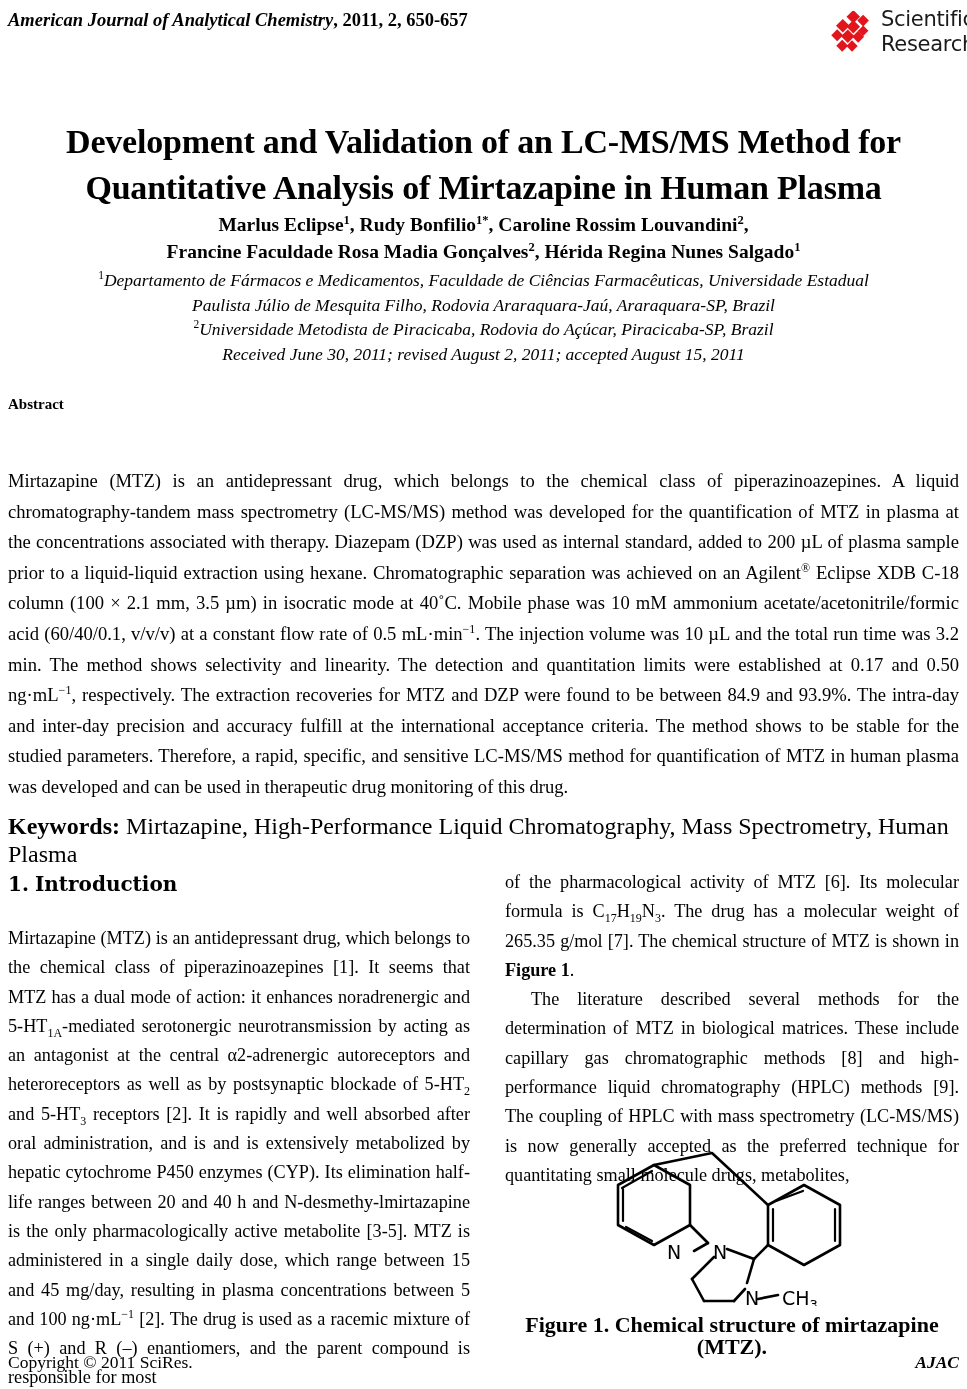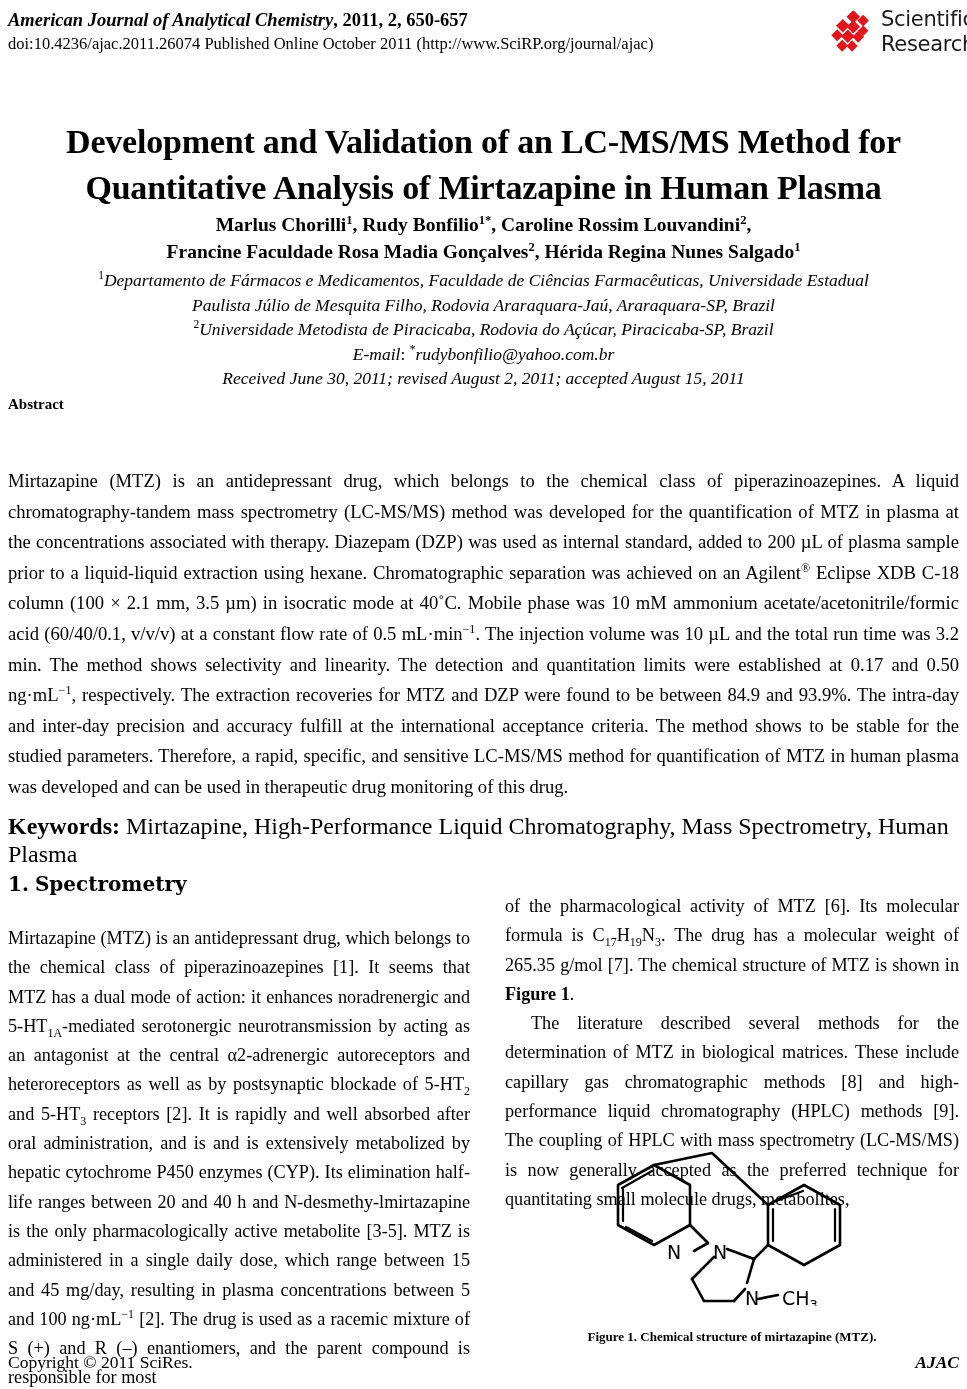--- a/index.html
+++ b/index.html
@@ -145,21 +145,21 @@
   
   .col-left {
     position: absolute;
     left: 8px;
     top: 872px;
     width: 462px;
   }
   .col-right {
     position: absolute;
     left: 505px;
-    top: 892px;
+    top: 868px;
     width: 454px;
   }
   .sec-head {
     font-size: 20px;
     font-weight: bold;
     font-family: "DejaVu Serif", "Liberation Serif", serif;
     margin: 0 0 28px 0;
     line-height: 24px;
   }
   .sec-head .num { margin-right: 6px; }
@@ -177,22 +177,22 @@
   
   .figure-box {
     position: absolute;
     left: 505px;
     top: 1143px;
     width: 454px;
     text-align: center;
   }
   .figure-svg { display: block; margin: 0 auto; }
   .figure-cap {
-    margin-top: 20px;
-    font-size: 13px;
+    margin-top: 8px;
+    font-size: 22px;
     font-weight: bold;
     line-height: 22px;
     text-align: center;
   }
 
   
   .footer {
     position: absolute;
     left: 8px;
     right: 8px;
@@ -205,21 +205,20 @@
 </style>
 </head>
 <body>
 
 <div class="page">
 
   <div class="masthead">
     <div class="mast-line1">
       <span class="mast-journal">American Journal of Analytical Chemistry</span><span class="mast-vol">, 2011, 2, 650-657</span>
     </div>
-    <div class="mast-line2">doi:10.4236/ajac.2011.26074 Published Online October 2011 (http://www.SciRP.org/journal/ajac)</div>
 
     <div class="logo">
       <svg class="logo-mark" viewBox="0 0 46 46">
         <g fill="#e1151b">
           <rect x="17.5" y="1.0" width="9.6" height="9.6" transform="rotate(45 22.3 5.8)"></rect>
           <rect x="28.0" y="5.5" width="8.2" height="8.2" transform="rotate(45 32.1 9.6)"></rect>
           <rect x="7.0" y="10.0" width="9.6" height="9.6" transform="rotate(45 11.8 14.8)"></rect>
           <rect x="17.5" y="11.0" width="9.6" height="9.6" transform="rotate(45 22.3 15.8)"></rect>
           <rect x="28.5" y="16.0" width="7.4" height="7.4" transform="rotate(45 32.2 19.7)"></rect>
           <rect x="2.0" y="20.0" width="8.4" height="8.4" transform="rotate(45 6.2 24.2)"></rect>
@@ -235,39 +234,38 @@
       </div>
     </div>
   </div>
 
   <h1 class="title">
     <span>Development and Validation of an LC-MS/MS Method for</span><br>
     <span>Quantitative Analysis of Mirtazapine in Human Plasma</span>
   </h1>
 
   <div class="authors">
-    <div><span>Marlus Chorilli</span><sup>1</sup><span>, Rudy Bonfilio</span><sup>1*</sup><span>, Caroline Rossim Louvandini</span><sup>2</sup><span>,</span></div>
+    <div><span>Marlus Eclipse</span><sup>1</sup><span>, Rudy Bonfilio</span><sup>1*</sup><span>, Caroline Rossim Louvandini</span><sup>2</sup><span>,</span></div>
     <div><span>Francine Faculdade Rosa Madia Gonçalves</span><sup>2</sup><span>, Hérida Regina Nunes Salgado</span><sup>1</sup></div>
   </div>
 
   <div class="affil">
     <div><sup>1</sup><span>Departamento de Fármacos e Medicamentos, Faculdade de Ciências Farmacêuticas, Universidade Estadual</span></div>
     <div>Paulista Júlio de Mesquita Filho, Rodovia Araraquara-Jaú, Araraquara-SP, Brazil</div>
     <div><sup>2</sup><span>Universidade Metodista de Piracicaba, Rodovia do Açúcar, Piracicaba-SP, Brazil</span></div>
-    <div><span>E-mail</span><span class="nonital">: </span><sup>*</sup><span>rudybonfilio@yahoo.com.br</span></div>
     <div>Received June 30, 2011; revised August 2, 2011; accepted August 15, 2011</div>
   </div>
 
   <div class="abs-head">Abstract</div>
   <div class="abs-body"><span>Mirtazapine (MTZ) is an antidepressant drug, which belongs to the chemical class of piperazinoazepines. A liquid chromatography-tandem mass spectrometry (LC-MS/MS) method was developed for the quantification of MTZ in plasma at the concentrations associated with therapy. Diazepam (DZP) was used as internal standard, added to 200 µL of plasma sample prior to a liquid-liquid extraction using hexane. Chromatographic separation was achieved on an Agilent</span><sup>®</sup><span> Eclipse XDB C-18 column (100 × 2.1 mm, 3.5 µm) in isocratic mode at 40˚C. Mobile phase was 10 mM ammonium acetate/acetonitrile/formic acid (60/40/0.1, v/v/v) at a constant flow rate of 0.5 mL·min</span><sup>−1</sup><span>. The injection volume was 10 µL and the total run time was 3.2 min. The method shows selectivity and linearity. The detection and quantitation limits were established at 0.17 and 0.50 ng·mL</span><sup>−1</sup><span>, respectively. The extraction recoveries for MTZ and DZP were found to be between 84.9 and 93.9%. The intra-day and inter-day precision and accuracy fulfill at the international acceptance criteria. The method shows to be stable for the studied parameters. Therefore, a rapid, specific, and sensitive LC-MS/MS method for quantification of MTZ in human plasma was developed and can be used in therapeutic drug monitoring of this drug.</span></div>
 
   <div class="keywords"><b>Keywords:</b><span> Mirtazapine, High-Performance Liquid Chromatography, Mass Spectrometry, Human Plasma</span></div>
 
   <div class="col-left">
-    <div class="sec-head"><span class="num">1.</span><span>Spectrometry</span></div>
+    <div class="sec-head"><span class="num">1.</span><span>Introduction</span></div>
     <p class="body-p"><span>Mirtazapine (MTZ) is an antidepressant drug, which belongs to the chemical class of piperazinoazepines [1]. It seems that MTZ has a dual mode of action: it enhances noradrenergic and 5-HT</span><sub>1A</sub><span>-mediated serotonergic neurotransmission by acting as an antagonist at the central α2-adrenergic autoreceptors and heteroreceptors as well as by postsynaptic blockade of 5-HT</span><sub>2</sub><span> and 5-HT</span><sub>3</sub><span> receptors [2]. It is rapidly and well absorbed after oral administration, and is and is extensively metabolized by hepatic cytochrome P450 enzymes (CYP). Its elimination half-life ranges between 20 and 40 h and N-desmethy-lmirtazapine is the only pharmacologically active metabolite [3-5]. MTZ is administered in a single daily dose, which range between 15 and 45 mg/day, resulting in plasma concentrations between 5 and 100 ng·mL</span><sup>−1</sup><span> [2]. The drug is used as a racemic mixture of S (+) and R (–) enantiomers, and the parent compound is responsible for most</span></p>
   </div>
 
   <div class="col-right">
     <p class="body-p"><span>of the pharmacological activity of MTZ [6]. Its molecular formula is C</span><sub>17</sub><span>H</span><sub>19</sub><span>N</span><sub>3</sub><span>. The drug has a molecular weight of 265.35 g/mol [7]. The chemical structure of MTZ is shown in </span><b>Figure 1</b><span>.</span></p>
     <p class="body-p indent">The literature described several methods for the determination of MTZ in biological matrices. These include capillary gas chromatographic methods [8] and high-performance liquid chromatography (HPLC) methods [9]. The coupling of HPLC with mass spectrometry (LC-MS/MS) is now generally accepted as the preferred technique for quantitating small molecule drugs, metabolites,</p>
   </div>
 
   <div class="figure-box">
     <svg class="figure-svg" width="300" height="163" viewBox="0 0 300 163">

